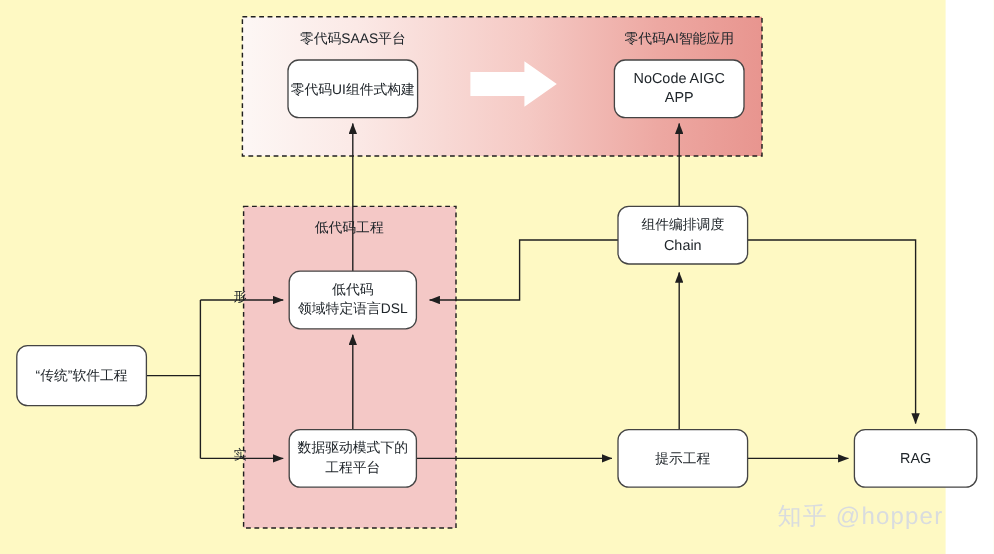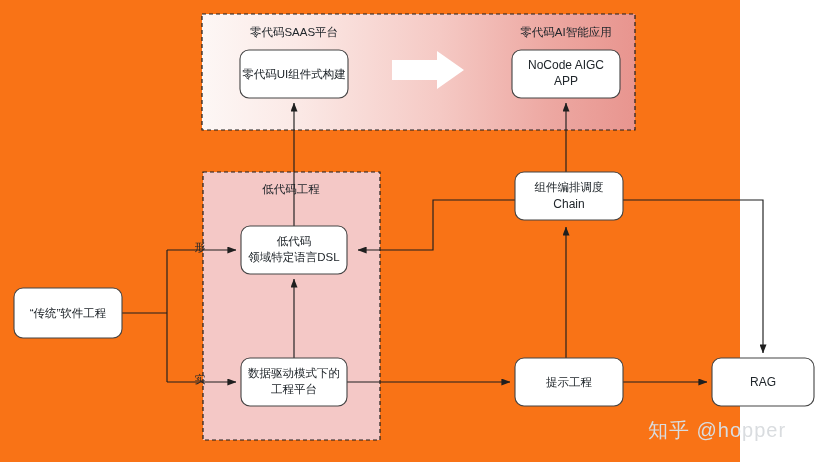--- a/index.html
+++ b/index.html
@@ -8,24 +8,23 @@
     background: #ffffff;
   }
   body {
     width: 828px;
     height: 462px;
     overflow: hidden;
     font-family: "Liberation Sans", "DejaVu Sans", sans-serif;
   }
   #canvas {
     position: relative;
-    width: 708px;
+    width: 788px;
     height: 462px;
-    background: #f97316;
-    padding-left: 32px;
+    background: #fef9c3;
   }
   svg#diagram {
     position: absolute;
     left: 0;
     top: 0;
     width: 828px;
     height: 462px;
   }
   .node-rect {
     fill: #ffffff;

